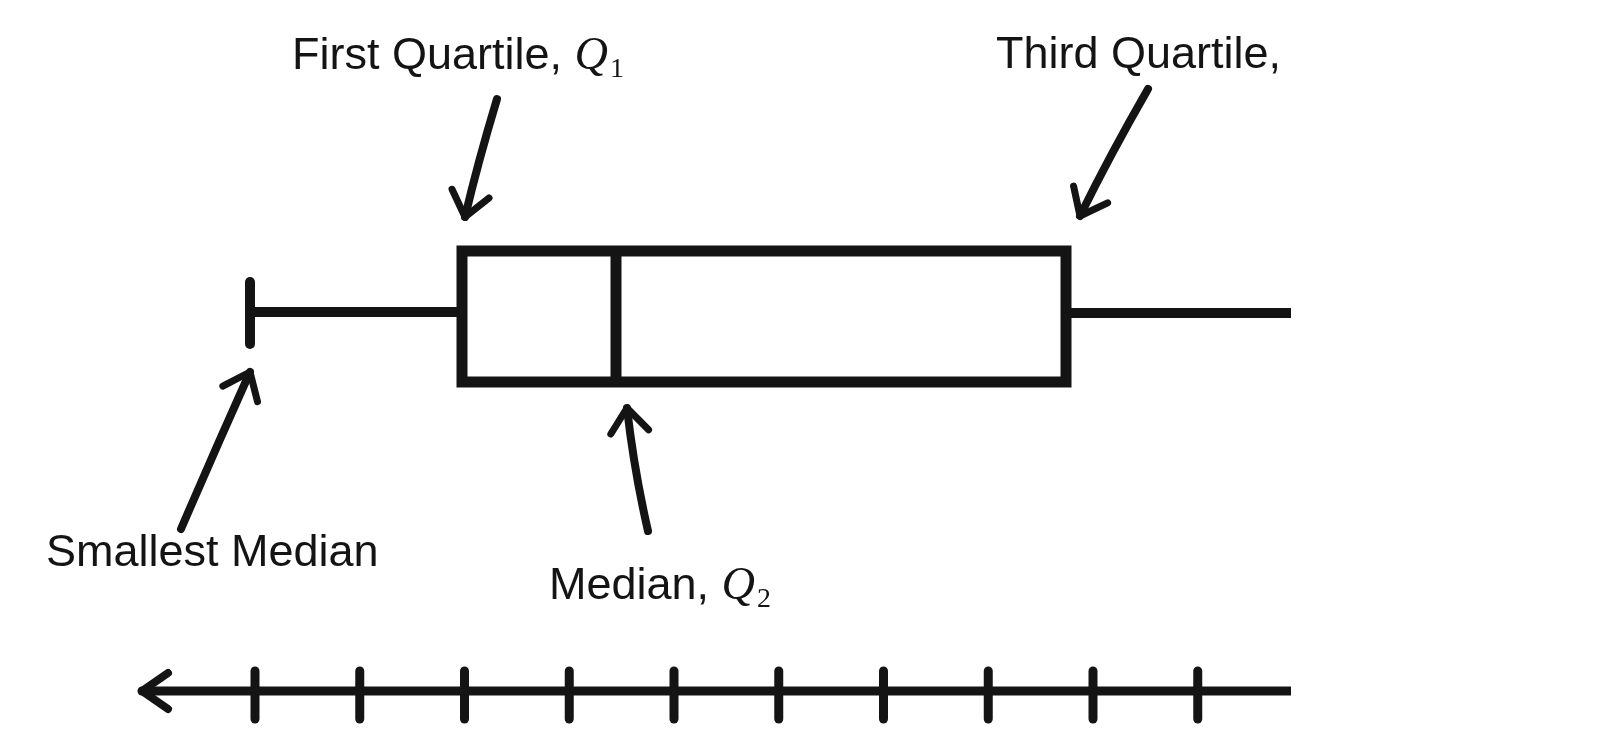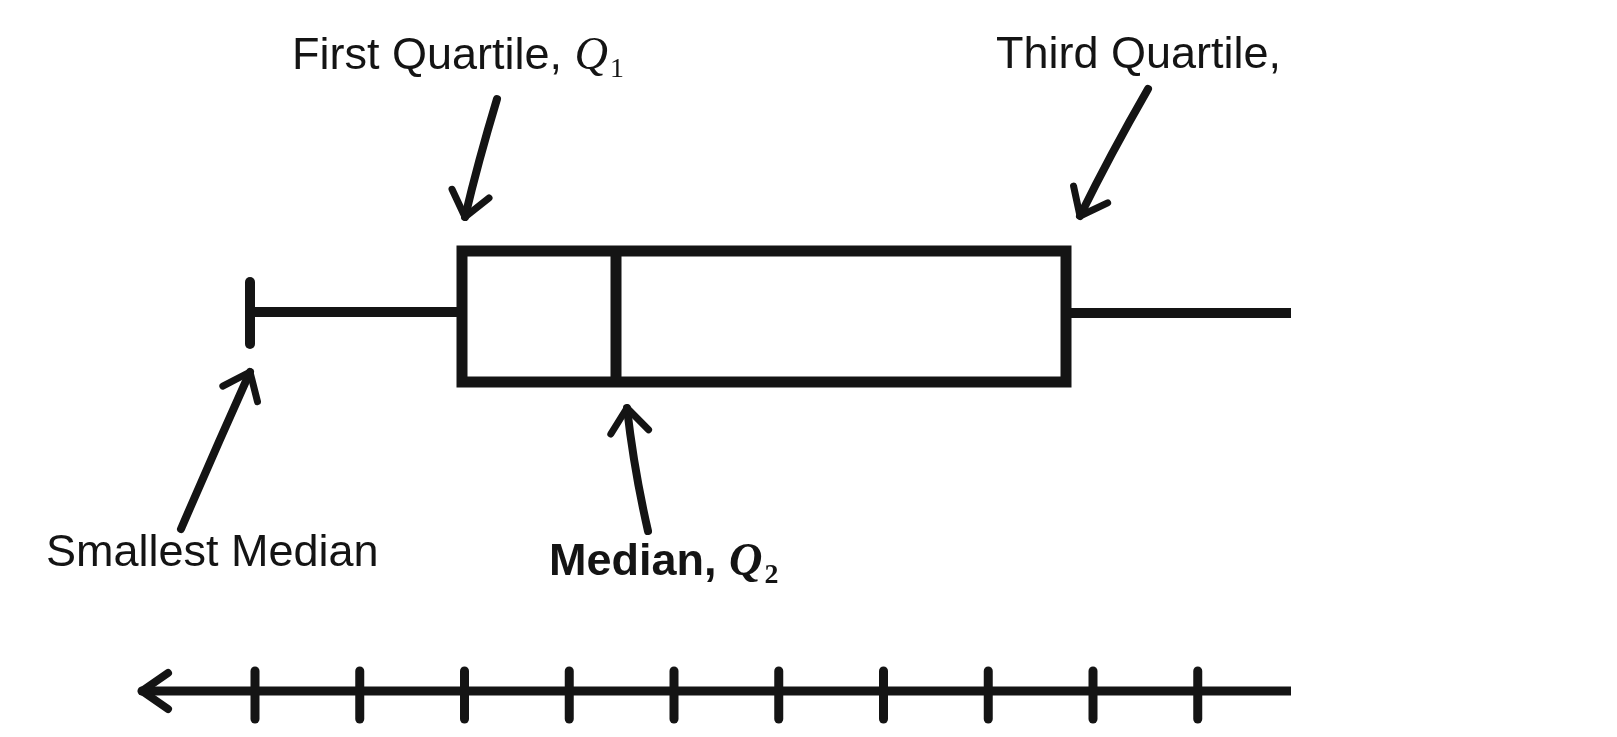--- a/index.html
+++ b/index.html
@@ -83,18 +83,18 @@
   </div>
 
   <div class="label" style="left:952px; top:25px;margin-left:44px;" data-name="third-quartile-label">
     <span data-name="third-quartile-text">Third Quartile, </span><span class="qsym" data-name="q3-symbol">Q</span><sub class="qsub" data-name="q3-subscript">3</sub>
   </div>
 
   <div class="label" style="left:46px; top:524px;" data-name="smallest-value-label">
     <span data-name="smallest-value-text">Smallest Median</span>
   </div>
 
-  <div class="label" style="left:549px; top:532px;font-weight:bold;" data-name="median-label">
+  <div class="label" style="left:549px; top:556px;" data-name="median-label">
     <span data-name="median-text">Median, </span><span class="qsym" data-name="q2-symbol">Q</span><sub class="qsub" data-name="q2-subscript">2</sub>
   </div>
 
 
 </div>
 
 </body></html>

